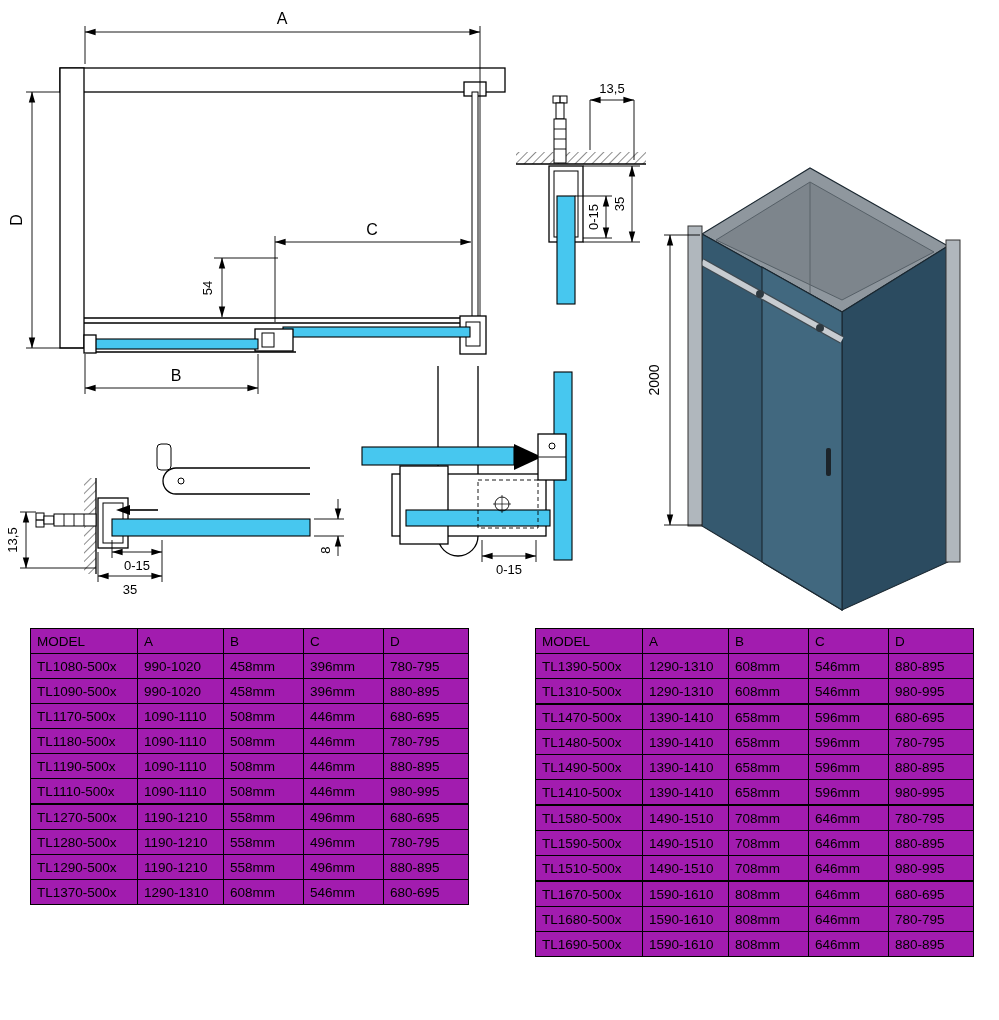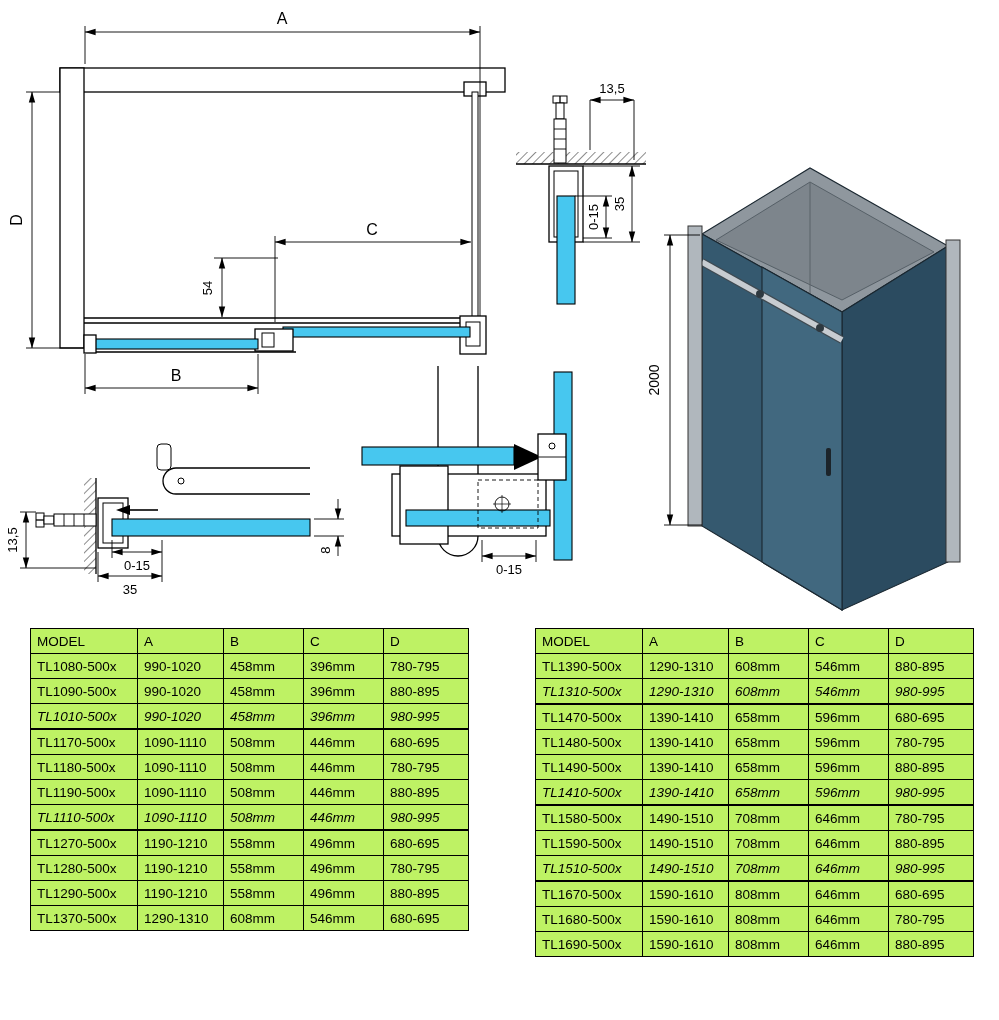--- a/index.html
+++ b/index.html
@@ -7,24 +7,24 @@
         font-family:"Liberation Sans",sans-serif;overflow:hidden;}
   svg text{font-family:"Liberation Sans",sans-serif;fill:#000;}
   .lbl{font-size:16px;text-anchor:middle;}
   .num{font-size:13px;text-anchor:middle;}
   .ln{fill:none;stroke:#000;stroke-width:1.3;}
   .fw{fill:#fff;stroke:#000;stroke-width:1.3;}
   .fwthin{fill:#fff;stroke:#000;stroke-width:1;}
   .glass{fill:var(--glass,#47c7ef);stroke:#000;stroke-width:1.1;}
   .dim{fill:none;stroke:#000;stroke-width:0.9;}
   .iso-stroke{stroke:#1a2730;stroke-width:1.1;}
-  .spec-table{position:absolute;border-collapse:collapse;table-layout:fixed;background:#bef264;}
+  .spec-table{position:absolute;border-collapse:collapse;table-layout:fixed;background:#a21caf;}
   .spec-table th,.spec-table td{border:1px solid #000;font-size:13.5px;font-weight:normal;
      text-align:left;padding:3px 6px;height:18px;white-space:nowrap;overflow:hidden;}
-  .spec-table tr.group-end th,.spec-table tr.group-end td{border-bottom-width:2px;font-style:italic;}
+  .spec-table tr.group-end th,.spec-table tr.group-end td{border-bottom-width:2px;}
   #table-left{left:30px;top:628px;width:438px;}
   #table-right{left:535px;top:628px;width:438px;}
 </style>
 </head>
 <body>
 
 <div class="page">
 
 <svg width="999" height="625" viewBox="0 0 999 625">
   <defs>
@@ -224,27 +224,20 @@
           <td>396mm</td>
           <td>780-795</td>
         </tr>
         <tr>
           <td>TL1090-500x</td>
           <td>990-1020</td>
           <td>458mm</td>
           <td>396mm</td>
           <td>880-895</td>
         </tr>
-        <tr class="group-end">
-          <td>TL1010-500x</td>
-          <td>990-1020</td>
-          <td>458mm</td>
-          <td>396mm</td>
-          <td>980-995</td>
-        </tr>
         <tr>
           <td>TL1170-500x</td>
           <td>1090-1110</td>
           <td>508mm</td>
           <td>446mm</td>
           <td>680-695</td>
         </tr>
         <tr>
           <td>TL1180-500x</td>
           <td>1090-1110</td>

